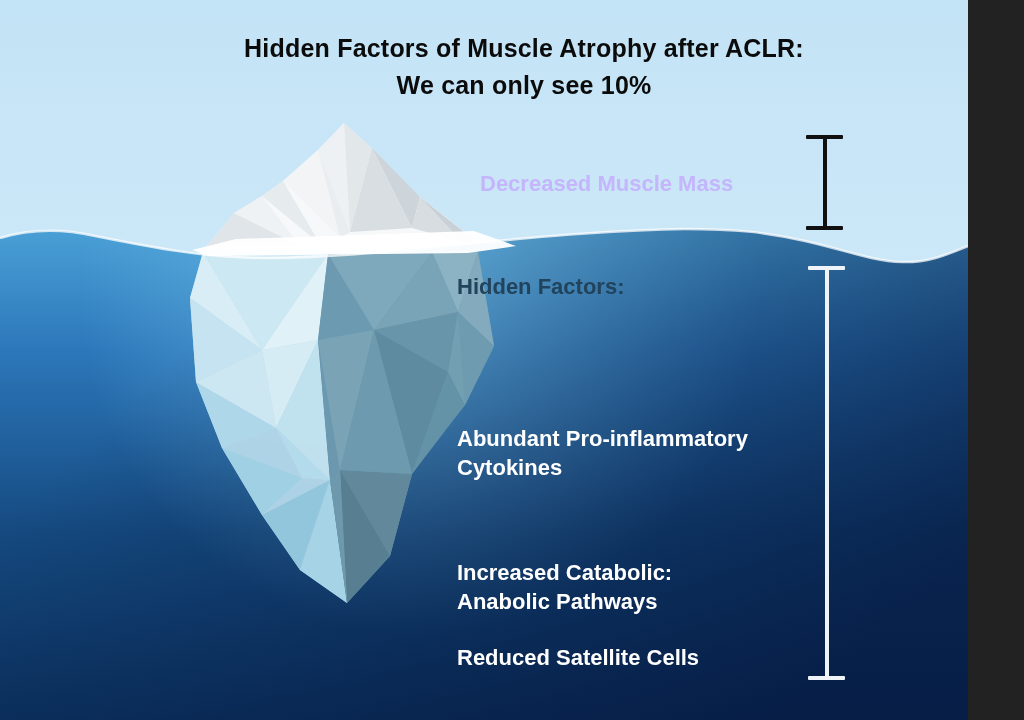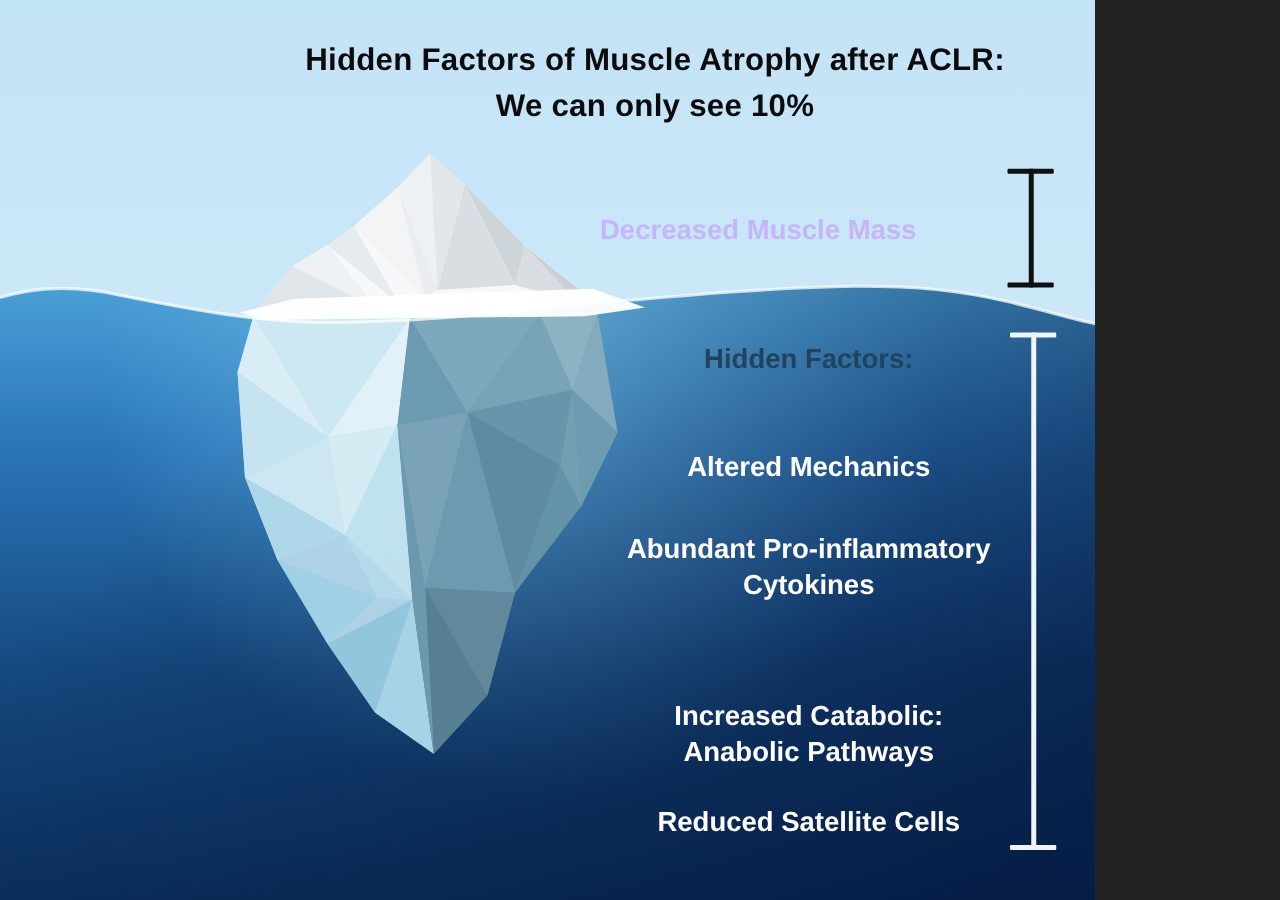--- a/index.html
+++ b/index.html
@@ -1,30 +1,30 @@
 <!DOCTYPE html>
 <html><head>
 <meta charset="utf-8">
 <style>
   html,body{margin:0;padding:0;background:#222;}
   .stage{
-    position:relative;width:876px;height:720px;overflow:hidden;
+    position:relative;width:968px;height:720px;overflow:hidden;
     font-family:"Liberation Sans", sans-serif;
     -webkit-font-smoothing:antialiased;
   }
   .stage svg{position:absolute;inset:0;display:block;}
 
   .title{
     position:absolute;top:30px;left:524px;transform:translateX(-50%);
     width:700px;text-align:center;color:#0b0b0b;
     font-size:25px;font-weight:bold;line-height:37px;letter-spacing:.2px;
   }
 
   .label-block{
-    position:absolute;width:380px;text-align:center;
+    position:absolute;width:380px;text-align:left;
     font-weight:bold;font-size:22px;line-height:29px;color:#ffffff;
   }
   .label-block .dark{color:#22435c;}
   .surface-label{
     position:absolute;top:171px;left:480px;width:360px;text-align:left;
     font-weight:bold;font-size:22px;line-height:26px;color:#c4b5fd;
   }
 
   .bracket{position:absolute;}
   .bracket .cap{position:absolute;left:0;right:0;height:4px;border-radius:1px;}
@@ -146,23 +146,20 @@
   <div class="bracket white">
     <span class="cap top"></span>
     <span class="stem"></span>
     <span class="cap bottom"></span>
   </div>
 
   <div class="label-block" style="top:272px;left:457px">
     <div class="dark">Hidden Factors:</div>
   </div>
 
-  <div class="label-block" style="top:359px;left:457px">
-    <div>Altered Mechanics</div>
-  </div>
 
   <div class="label-block" style="top:424px;left:457px">
     <div>Abundant Pro-inflammatory</div>
     <div>Cytokines</div>
   </div>
 
 
   <div class="label-block" style="top:558px;left:457px">
     <div>Increased Catabolic:</div>
     <div>Anabolic Pathways</div>

